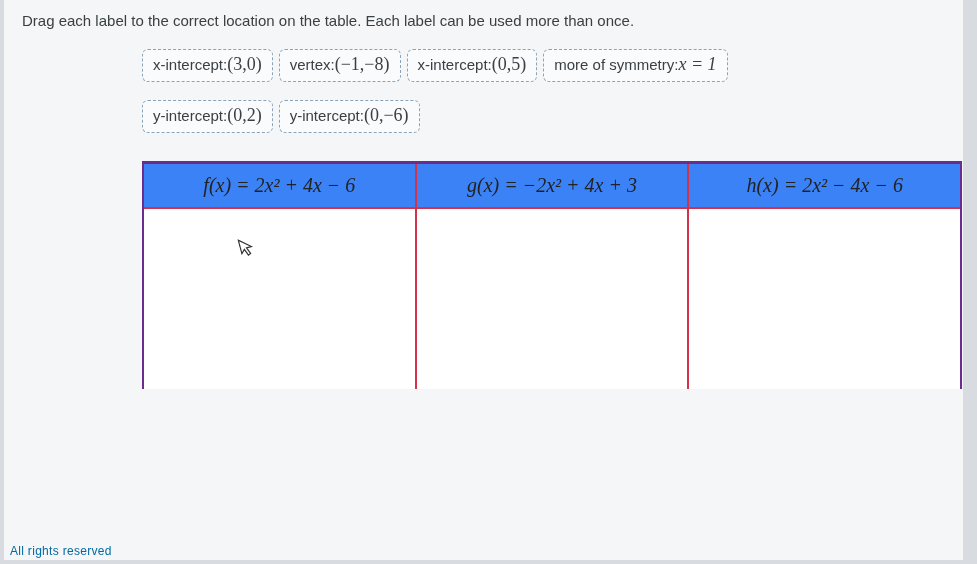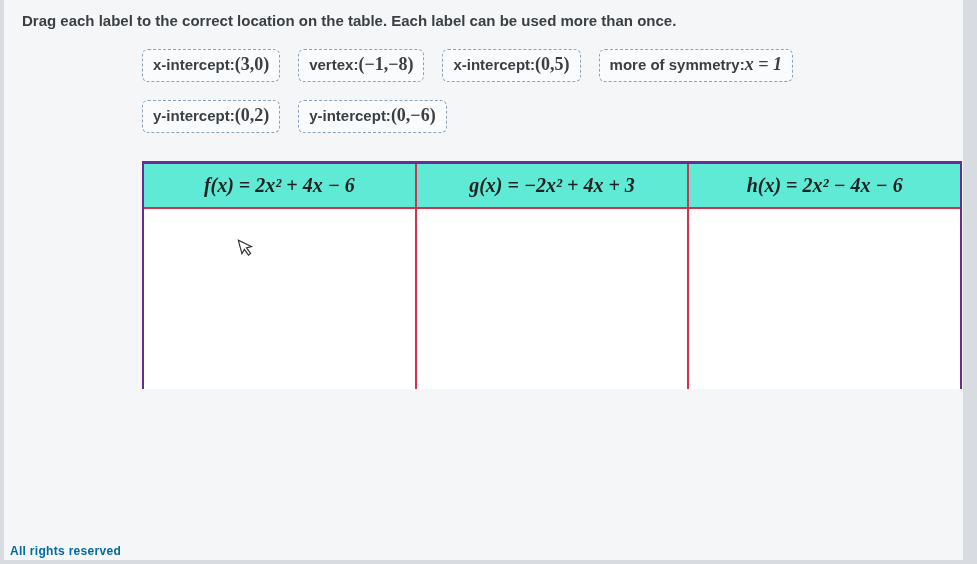--- a/index.html
+++ b/index.html
@@ -11,35 +11,34 @@
     width: 977px;
     height: 564px;
     overflow: hidden;
   }
   .page {
     background: #f4f6f7;
     margin: 0 14px 0 4px;
     padding: 6px 32px 0 18px;
     min-height: 560px;
     position: relative;
-    font-weight: bold;
   }
   .instr {
     color: #3a3f44;
     font-size: 15px;
     line-height: 1.4;
     margin: 4px 0 18px 0;
   }
   .labels-area {
     padding-left: 120px;
     padding-right: 100px;
   }
   .label-row {
     display: flex;
-    gap: 18px;
+    gap: 6px;
     margin-bottom: 18px;
     align-items: center;
   }
   .drag-label {
     border: 1px dashed #8aa3b8;
     border-radius: 6px;
     background: #f9fbfc;
     padding: 4px 10px 6px 10px;
     color: #3a3f44;
     font-size: 15px;
@@ -53,21 +52,21 @@
   .table-wrap {
     margin: 28px 0 0 120px;
     width: 820px;
     border-top: 3px solid #6a2c8f;
     border-left: 2px solid #6a2c8f;
     border-right: 2px solid #6a2c8f;
     background: #fff;
   }
   .header-row {
     display: flex;
-    background: #5eead4;
+    background: #3b82f6;
     border-bottom: 2px solid #d3324b;
   }
   .header-cell {
     flex: 1;
     text-align: center;
     padding: 10px 6px;
     font-family: "Times New Roman", serif;
     font-size: 20px;
     color: #222;
     border-right: 2px solid #d3324b;

